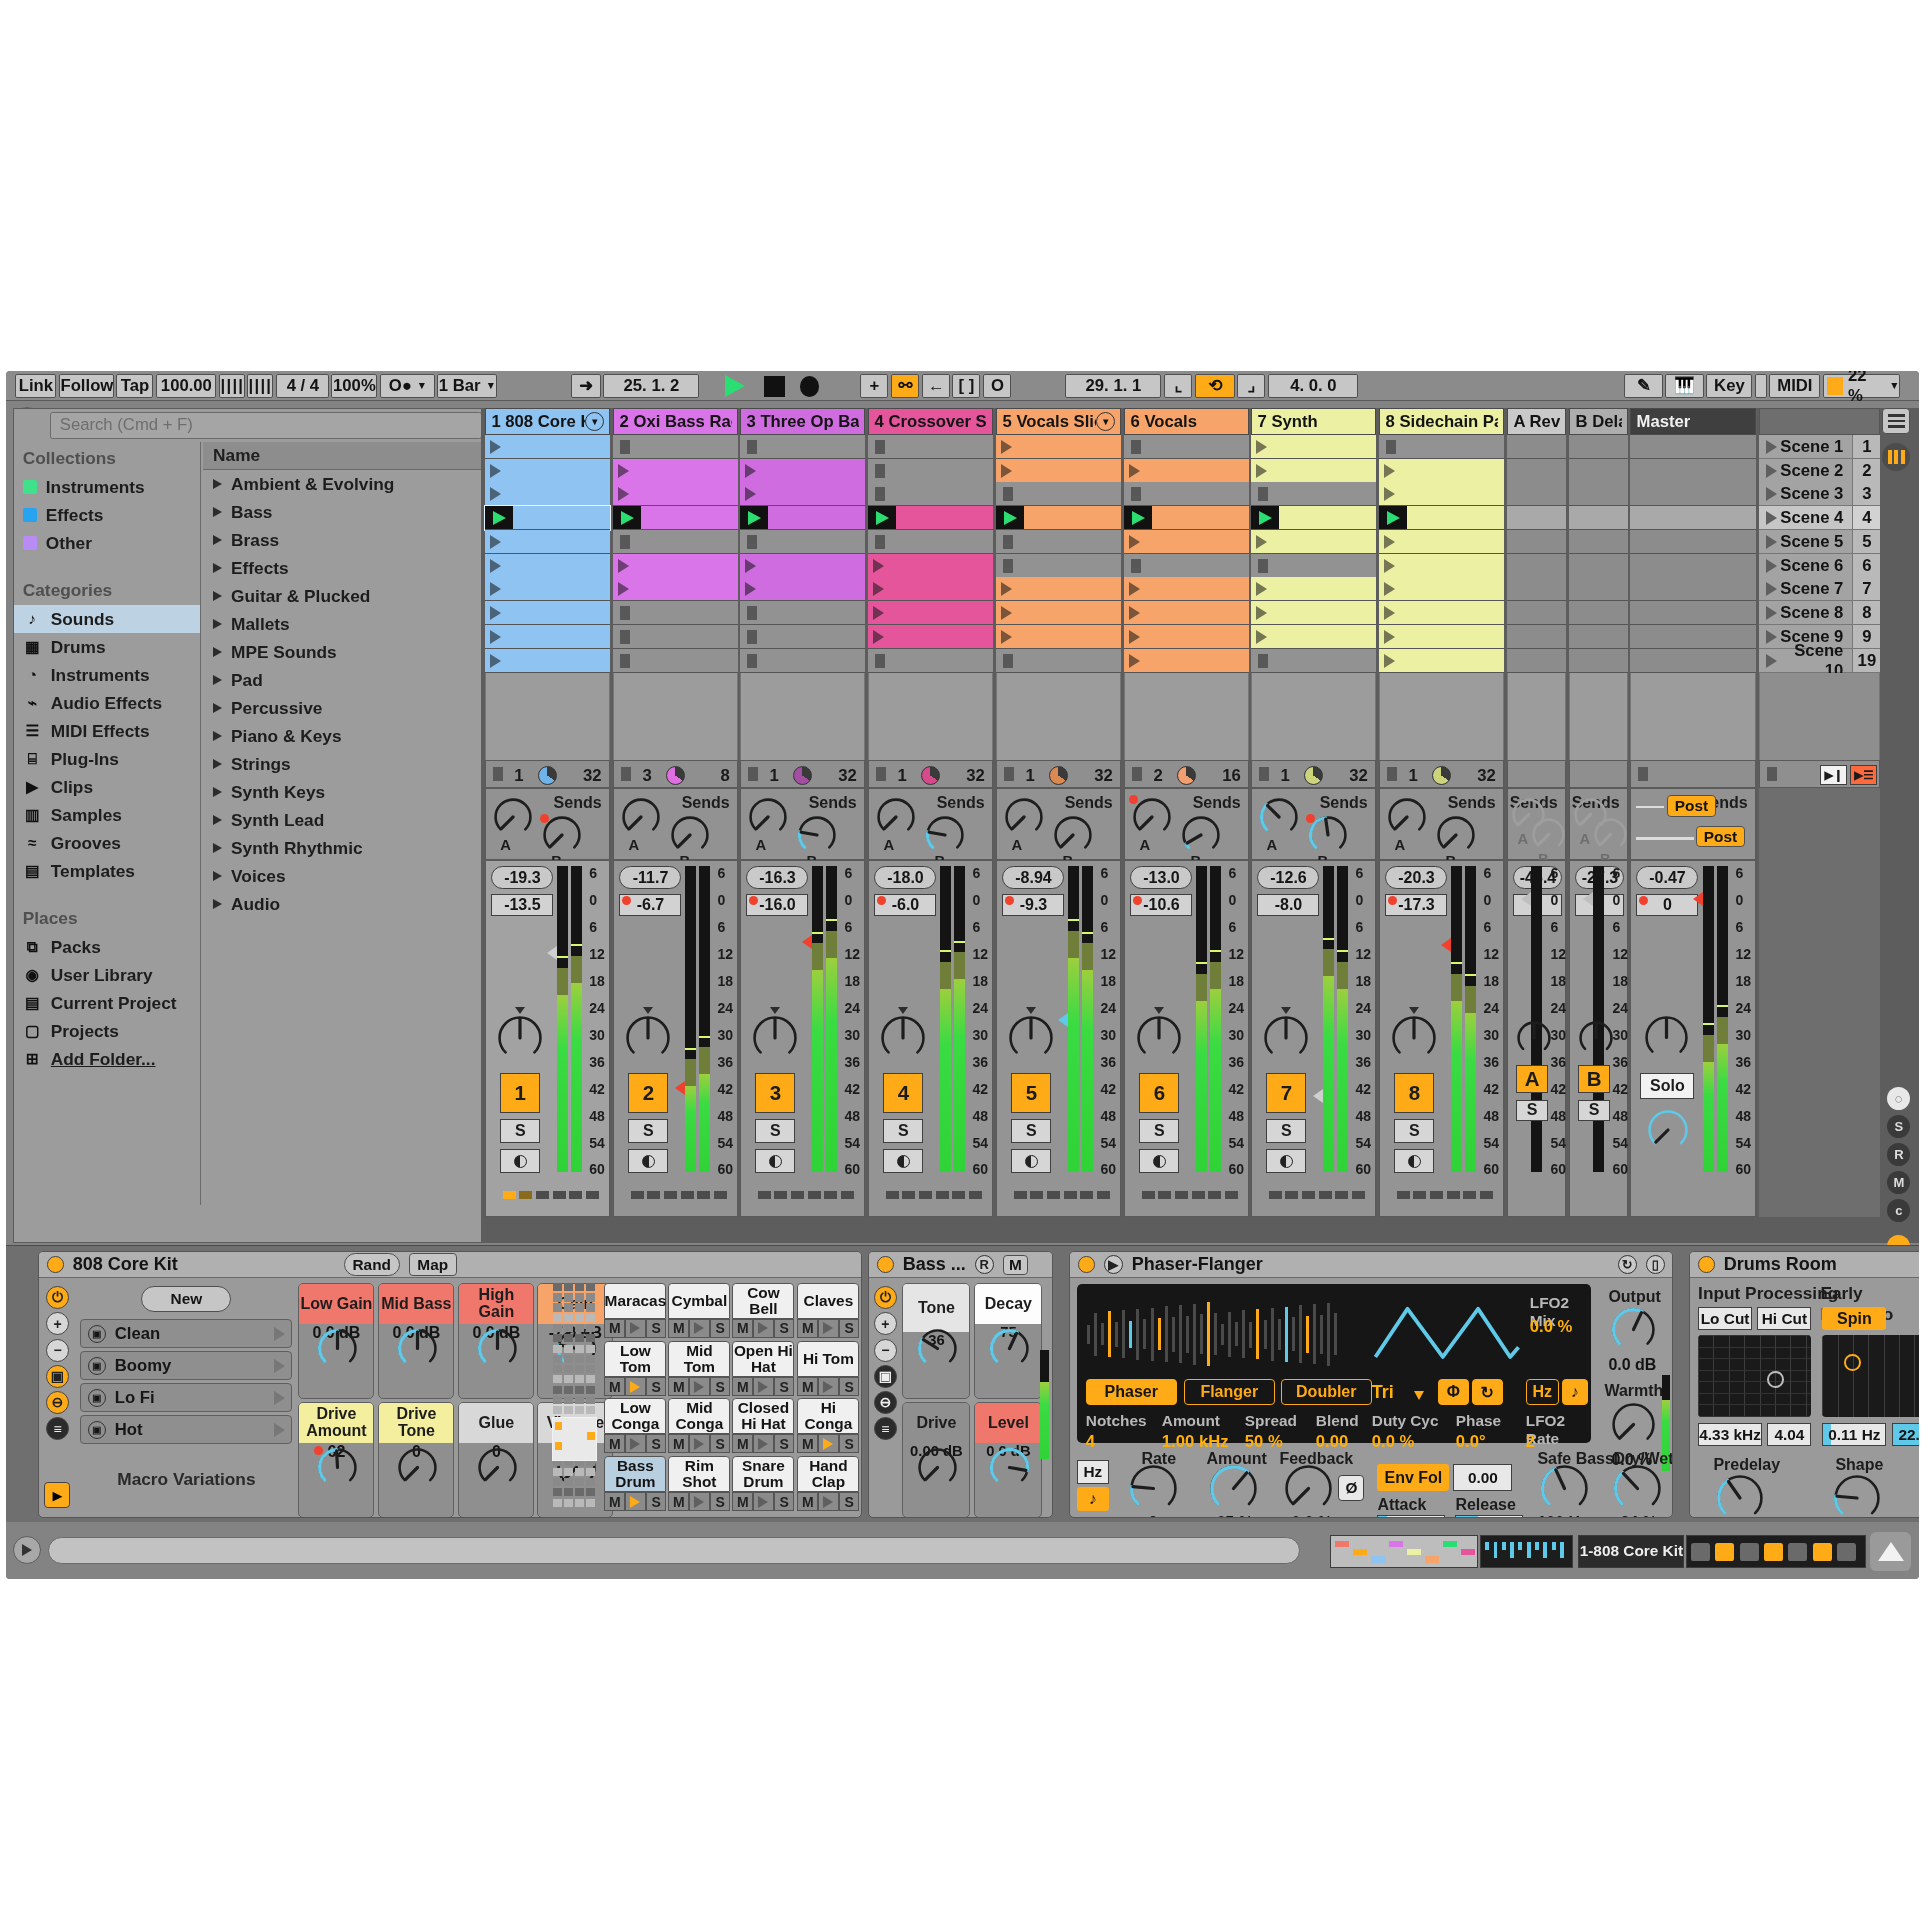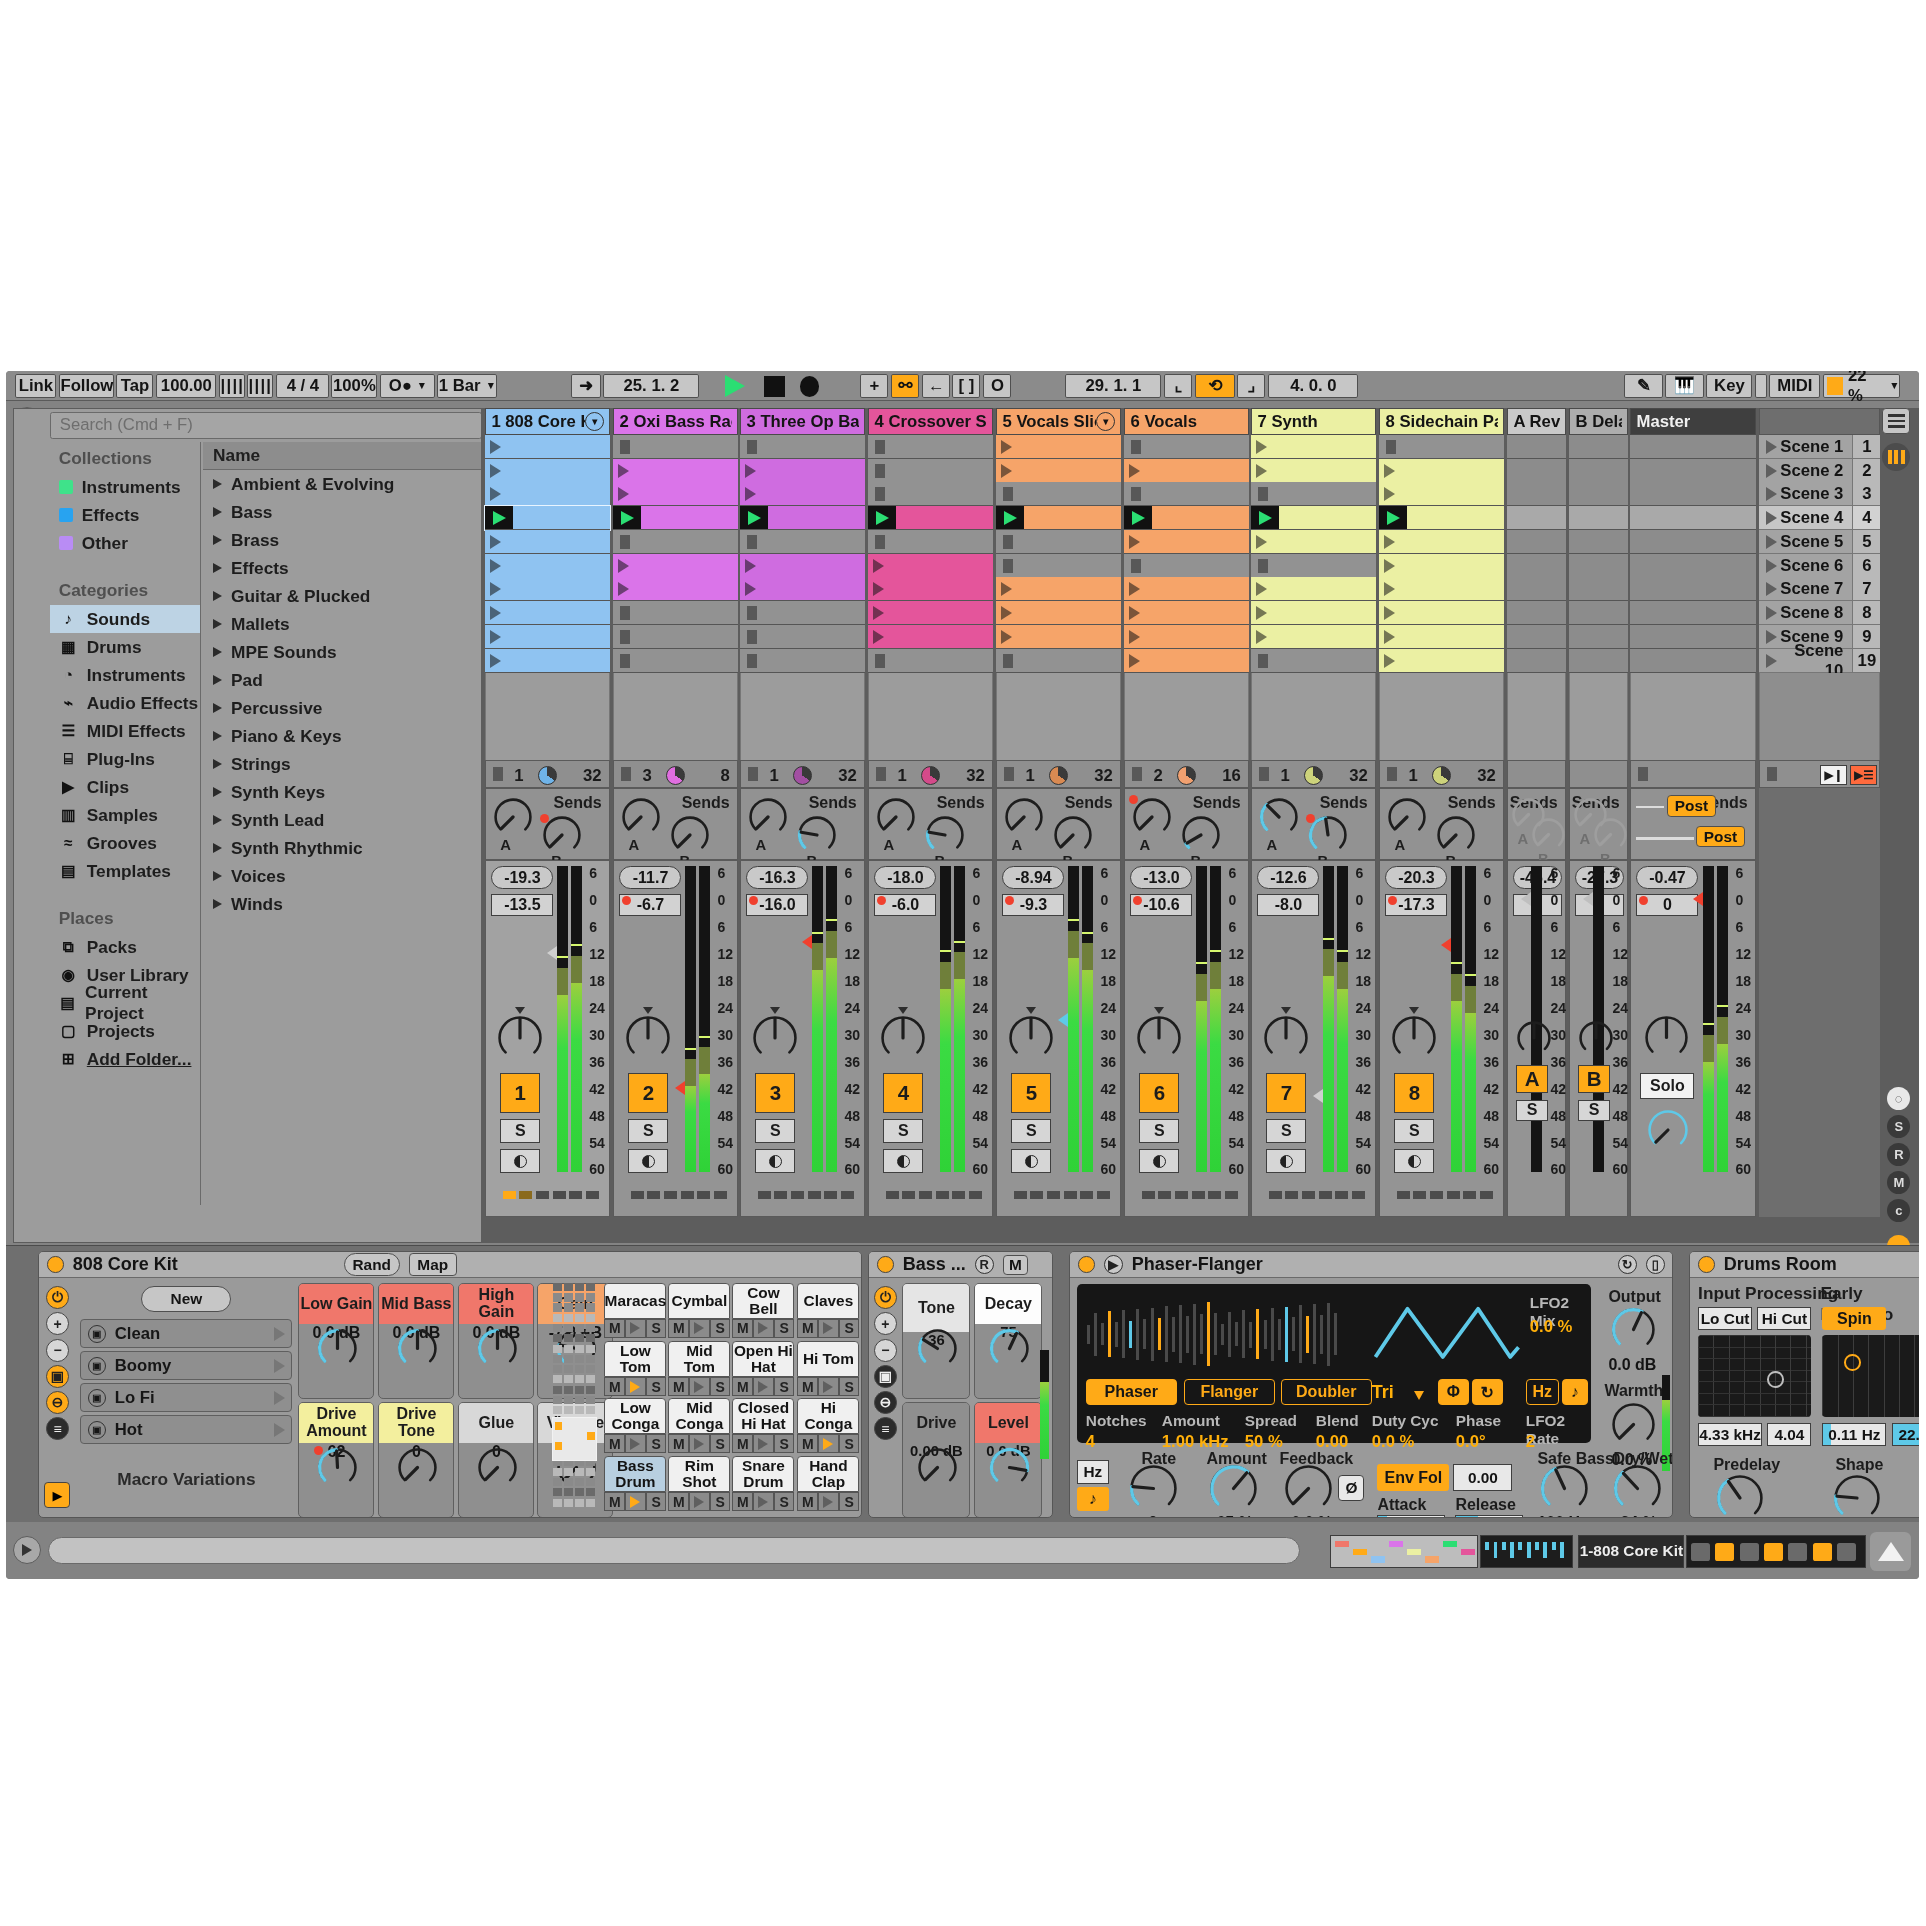--- a/index.html
+++ b/index.html
@@ -4,21 +4,21 @@
 <style>
   html,body{margin:0;padding:0;background:#fff;width:1926px;height:1926px;font-family:"Liberation Sans",sans-serif;}
   *{box-sizing:border-box;}
   .abs{position:absolute;}
   #app{position:absolute;left:6.4px;top:371px;width:1913px;height:1208px;background:#838383;border-radius:3.9px;overflow:hidden;}
   
   .tbtn{position:absolute;top:2.6px;height:24.4px;background:#c6c6c6;border:0.6px solid #4f4f4f;border-radius:1.9px;
         color:#141414;font-size:16.7px;font-weight:bold;display:flex;align-items:center;justify-content:center;}
   
   #browser{position:absolute;left:6.4px;top:37px;width:474px;height:835px;background:#9c9c9c;border:1.3px solid #5c5c5c;}
-  .b-side{position:absolute;left:0;top:33px;width:187px;height:763px;border-right:1.3px solid #6a6a6a;padding-left:36px;}
+  .b-side{position:absolute;left:0;top:33px;width:187px;height:763px;border-right:1.3px solid #6a6a6a;}
   .b-head{color:#4f4f4f;font-size:17.3px;font-weight:bold;padding:6.4px 0 3.9px 9px;}
   .b-item{height:28px;display:flex;align-items:center;font-size:17.3px;color:#1d1d1d;font-weight:bold;padding-left:9px;gap:9px;}
   .b-item.sel{background:#bdd3e4;}
   .b-sq{width:14px;height:14px;border-radius:1.9px;}
   .b-ic{width:19px;text-align:center;font-size:15.4px;color:#111;}
   .b-main{position:absolute;left:189px;top:33px;right:0;height:763px;}
   .b-nh{height:28px;background:#8d8d8d;border-bottom:1.3px solid #6a6a6a;font-size:17.3px;font-weight:bold;color:#202020;display:flex;align-items:center;padding-left:10.3px;}
   .b-row{height:28px;display:flex;align-items:center;font-size:17.3px;font-weight:bold;color:#1d1d1d;padding-left:10.3px;gap:9px;}
   .tri-r{width:0;height:0;border-left:10.3px solid #333;border-top:6.4px solid transparent;border-bottom:6.4px solid transparent;}
   
@@ -271,21 +271,21 @@
           <div class="b-row">
             <div style="width: 0px; height: 0px; border-left: 9px solid rgb(43, 43, 43); border-top: 5.8px solid transparent; border-bottom: 5.8px solid transparent;"></div>
             <div>Synth Rhythmic</div>
           </div>
           <div class="b-row">
             <div style="width: 0px; height: 0px; border-left: 9px solid rgb(43, 43, 43); border-top: 5.8px solid transparent; border-bottom: 5.8px solid transparent;"></div>
             <div>Voices</div>
           </div>
           <div class="b-row">
             <div style="width: 0px; height: 0px; border-left: 9px solid rgb(43, 43, 43); border-top: 5.8px solid transparent; border-bottom: 5.8px solid transparent;"></div>
-            <div>Winds</div>
+            <div>Audio</div>
           </div>
         </div>
     </div>
   </div>
   <div class="abs" style="left:3.9px;top:876px;width:35px;height:35px;background:#a8a8a8;border:1.9px solid #5c5c5c;border-radius:6.4px;display:flex;align-items:center;justify-content:center;font-size:19px;font-weight:bold;color:#333;">≈</div>
   <div class="abs" style="left:42px;top:878px;width:438px;height:28px;background:#b5b5b5;border:1.3px solid #6a6a6a;border-radius:3.9px;">
     <div style="position:absolute;left:6.4px;top:3.9px;width:18px;height:18px;border-radius:50%;background:#2a6fe8;border:1.3px solid #123;"></div>
   </div>
 
   <div id="session" style="position: absolute; left: 475px; top: 37px; width: 1438px; height: 835px; background: rgb(93, 93, 93);">

